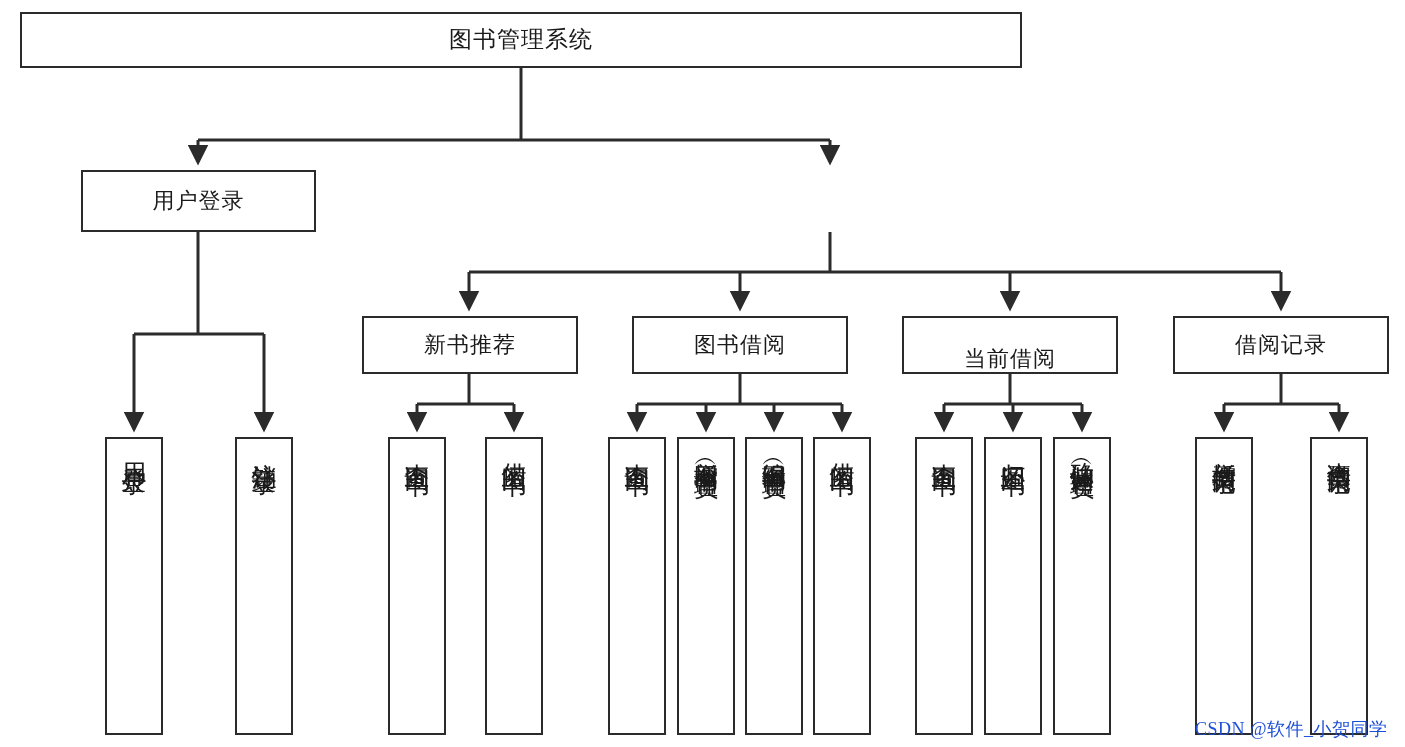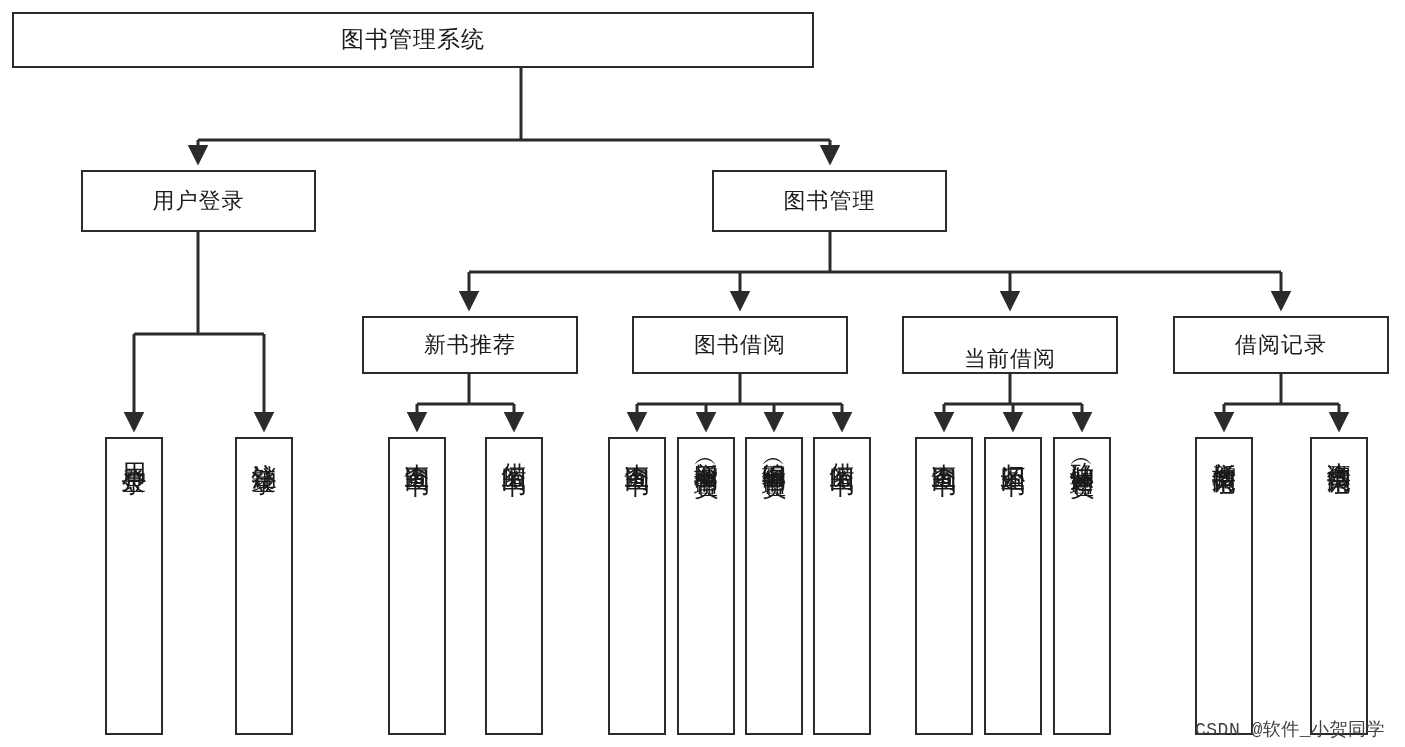--- a/index.html
+++ b/index.html
@@ -60,25 +60,25 @@
   }
   .node.vert.tall-label .label {
     letter-spacing: 2px;
     font-size: 24px;
   }
   .node.title .label {
     font-size: 23px;
   }
   .watermark {
     position: absolute;
-    color: #404040;
+    color: #1d4ed8;
     font-size: 18px;
     letter-spacing: 0.5px;
     white-space: nowrap;
-    font-family: Liberation Mono, monospace;
+    font-family: Liberation Serif, serif;
   }
 </style>
 </head>
 <body>
 
 <div id="canvas">
 
   <svg class="wires" viewBox="0 0 1405 747" xmlns="http://www.w3.org/2000/svg">
     <defs>
       <marker id="arrow" viewBox="0 0 12 12" refX="10" refY="6" markerWidth="7" markerHeight="7" orient="auto-start-reverse">
@@ -122,30 +122,27 @@
       <path d="M 1013 404 L 1013 429" marker-end="url(#arrow)"></path>
       <path d="M 1082 404 L 1082 429" marker-end="url(#arrow)"></path>
 
       <path d="M 1281 374 L 1281 404"></path>
       <path d="M 1224 404 L 1339 404"></path>
       <path d="M 1224 404 L 1224 429" marker-end="url(#arrow)"></path>
       <path d="M 1339 404 L 1339 429" marker-end="url(#arrow)"></path>
     </g>
   </svg>
 
-  <div class="node horiz title" style="left:12px; top:12px; width:802px; height:56px;">
+  <div class="node horiz title" style="left:20px; top:12px; width:1002px; height:56px;">
     <span class="label">图书管理系统</span>
   </div>
 
   <div class="node horiz" style="left:81px; top:170px; width:235px; height:62px;">
     <span class="label">用户登录</span>
   </div>
-  <div class="node horiz" style="left:712px; top:170px; width:235px; height:62px;">
-    <span class="label">图书管理</span>
-  </div>
 
   <div class="node horiz" style="left:362px; top:316px; width:216px; height:58px;">
     <span class="label">新书推荐</span>
   </div>
   <div class="node horiz" style="left:632px; top:316px; width:216px; height:58px;">
     <span class="label">图书借阅</span>
   </div>
   <div class="node horiz" style="left:902px; top:316px; width:216px; height:58px;align-items:flex-end;">
     <span class="label">当前借阅</span>
   </div>

